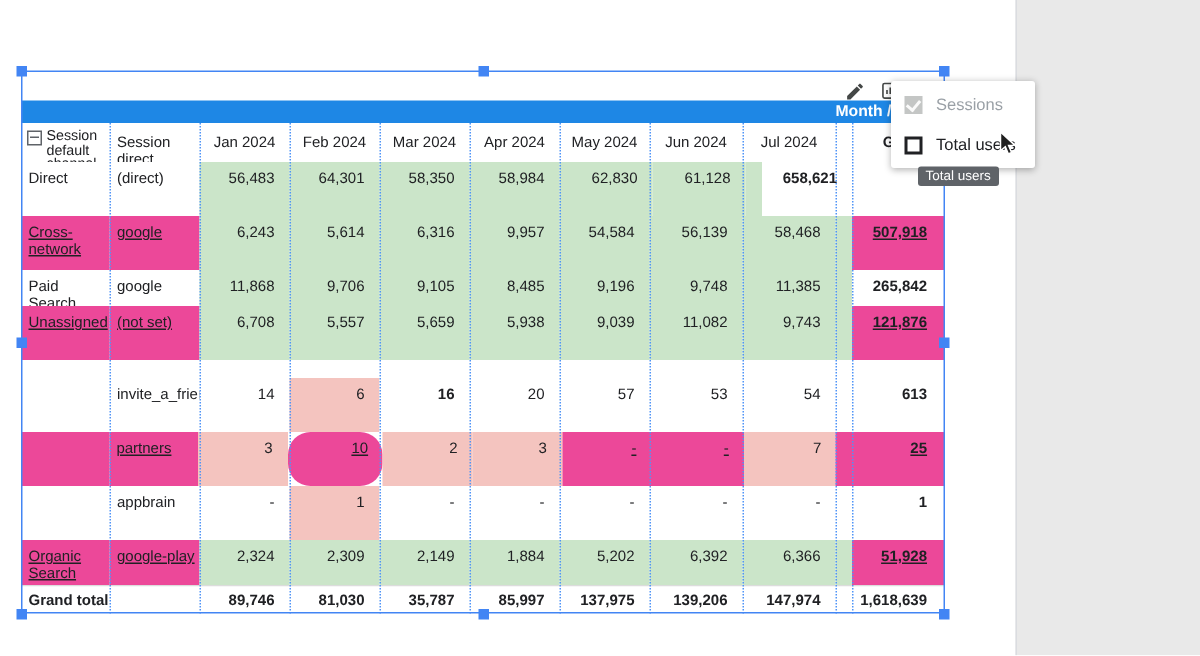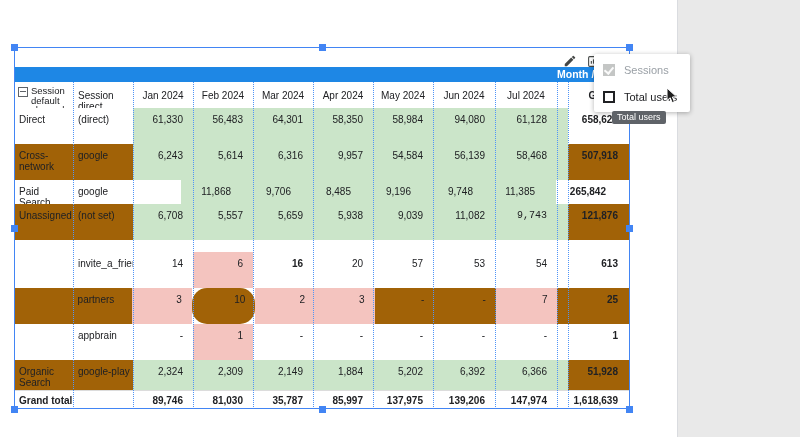--- a/index.html
+++ b/index.html
@@ -15,21 +15,21 @@
   .pivot{position:absolute;left:14px;top:67px;width:616px;height:342px;z-index:1;}
   .bar{position:absolute;left:0;top:0;width:616px;height:15px;}
   .bar-title{position:absolute;left:543px;top:1px;font-size:10.5px;font-weight:bold;
              color:#fff;white-space:nowrap;}
   .trow{position:absolute;left:0;display:flex;width:616px;box-sizing:border-box;}
   .cell{box-sizing:border-box;overflow:hidden;font-size:10px;}
   .lbl{padding:6px 0 0 5px;}
   .num{text-align:right;padding:6px 10px 0 0;}
   .tot{text-align:right;padding:6px 12px 0 0;font-weight:bold;}
   .bg-g{background:#cbe5c9;} .bg-p{background:#f4c4bf;}
-  .bg-s{background:#a16207;} .bg-w{background:#ffffff;}
+  .bg-s{background:#ec4899;text-decoration:underline;} .bg-w{background:#ffffff;}
   .hdr-corner{font-size:9.5px;line-height:9.5px;padding:4px 2px 0 4px;display:flex;gap:3px;}
   .minus-box{flex:0 0 auto;width:8px;height:8px;border:1px solid #5f6368;position:relative;margin-top:1px;background:#fff;}
   .minus-box::after{content:"";position:absolute;left:1px;right:1px;top:3px;border-top:1px solid #5f6368;}
   .hdr-src{font-size:10px;padding:8px 0 0 5px;}
   .hdr-month{font-size:10px;text-align:center;padding-top:8px;}
   .hdr-gt{font-size:10px;font-weight:bold;text-align:right;padding:8px 12px 0 0;}
   .gt-row .cell{font-weight:bold;padding-top:4px;}
   .gt-row{border-top:1px solid #dcdcdc;}
   .col-sep{position:absolute;top:15px;height:327px;width:0;border-left:1px dotted #4f94f7;z-index:2;pointer-events:none;}
   
@@ -73,65 +73,65 @@
           <div class="cell hdr-month bg-w" style="width: 60px;">Apr 2024</div>
           <div class="cell hdr-month bg-w" style="width: 60px;">May 2024</div>
           <div class="cell hdr-month bg-w" style="width: 62px;">Jun 2024</div>
           <div class="cell hdr-month bg-w" style="width: 62px;">Jul 2024</div>
           <div class="cell bg-w" style="width: 11px;"></div>
           <div class="cell hdr-gt bg-w" style="width: 62px;">Grand total</div>
         </div>
         <div class="trow" style="top: 41px; height: 36px;">
           <div class="cell lbl bg-w" style="width: 59px;">Direct</div>
           <div class="cell lbl bg-w" style="width: 60px;">(direct)</div>
-          <div class="cell num bg-g" style="width: 60px;">61,330</div>
           <div class="cell num bg-g" style="width: 60px;">56,483</div>
           <div class="cell num bg-g" style="width: 60px;">64,301</div>
           <div class="cell num bg-g" style="width: 60px;">58,350</div>
           <div class="cell num bg-g" style="width: 60px;">58,984</div>
-          <div class="cell num bg-g" style="width: 62px;">94,080</div>
+          <div class="cell num bg-g" style="width: 62px;">62,830</div>
           <div class="cell num bg-g" style="width: 62px;">61,128</div>
           <div class="cell bg-g" style="width: 11px;"></div>
           <div class="cell tot bg-w" style="width: 62px;">658,621</div>
         </div>
         <div class="trow" style="top: 77px; height: 36px;">
           <div class="cell lbl bg-s" style="width: 59px;">Cross-network</div>
           <div class="cell lbl bg-s" style="width: 60px;">google</div>
           <div class="cell num bg-g" style="width: 60px;">6,243</div>
           <div class="cell num bg-g" style="width: 60px;">5,614</div>
           <div class="cell num bg-g" style="width: 60px;">6,316</div>
           <div class="cell num bg-g" style="width: 60px;">9,957</div>
           <div class="cell num bg-g" style="width: 60px;">54,584</div>
           <div class="cell num bg-g" style="width: 62px;">56,139</div>
           <div class="cell num bg-g" style="width: 62px;">58,468</div>
           <div class="cell bg-g" style="width: 11px;"></div>
           <div class="cell tot bg-s" style="width: 62px;">507,918</div>
         </div>
         <div class="trow" style="top: 113px; height: 36px;">
           <div class="cell lbl bg-w" style="width: 59px;">Paid Search</div>
           <div class="cell lbl bg-w" style="width: 60px;">google</div>
-          <div class="cell num bg-g" style="width: 60px; margin-left: 48px;">11,868</div>
+          <div class="cell num bg-g" style="width: 60px;">11,868</div>
           <div class="cell num bg-g" style="width: 60px;">9,706</div>
+          <div class="cell num bg-g" style="width: 60px;">9,105</div>
           <div class="cell num bg-g" style="width: 60px;">8,485</div>
           <div class="cell num bg-g" style="width: 60px;">9,196</div>
           <div class="cell num bg-g" style="width: 62px;">9,748</div>
           <div class="cell num bg-g" style="width: 62px;">11,385</div>
           <div class="cell bg-g" style="width: 11px;"></div>
           <div class="cell tot bg-w" style="width: 62px;">265,842</div>
         </div>
         <div class="trow" style="top: 137px; height: 36px;">
           <div class="cell lbl bg-s" style="width: 59px;">Unassigned</div>
           <div class="cell lbl bg-s" style="width: 60px;">(not set)</div>
           <div class="cell num bg-g" style="width: 60px;">6,708</div>
           <div class="cell num bg-g" style="width: 60px;">5,557</div>
           <div class="cell num bg-g" style="width: 60px;">5,659</div>
           <div class="cell num bg-g" style="width: 60px;">5,938</div>
           <div class="cell num bg-g" style="width: 60px;">9,039</div>
           <div class="cell num bg-g" style="width: 62px;">11,082</div>
-          <div class="cell num bg-g" style="width: 62px; font-family: Liberation Mono, monospace;">9,743</div>
+          <div class="cell num bg-g" style="width: 62px;">9,743</div>
           <div class="cell bg-g" style="width: 11px;"></div>
           <div class="cell tot bg-s" style="width: 62px;">121,876</div>
         </div>
         <div class="trow" style="top: 185px; height: 36px;">
           <div class="cell lbl bg-w" style="width: 59px;"></div>
           <div class="cell lbl bg-w" style="width: 60px;">invite_a_friend</div>
           <div class="cell num bg-w" style="width: 60px;">14</div>
           <div class="cell num bg-p" style="width: 60px;">6</div>
           <div class="cell num bg-w" style="width: 60px; font-weight: bold;">16</div>
           <div class="cell num bg-w" style="width: 60px;">20</div>

